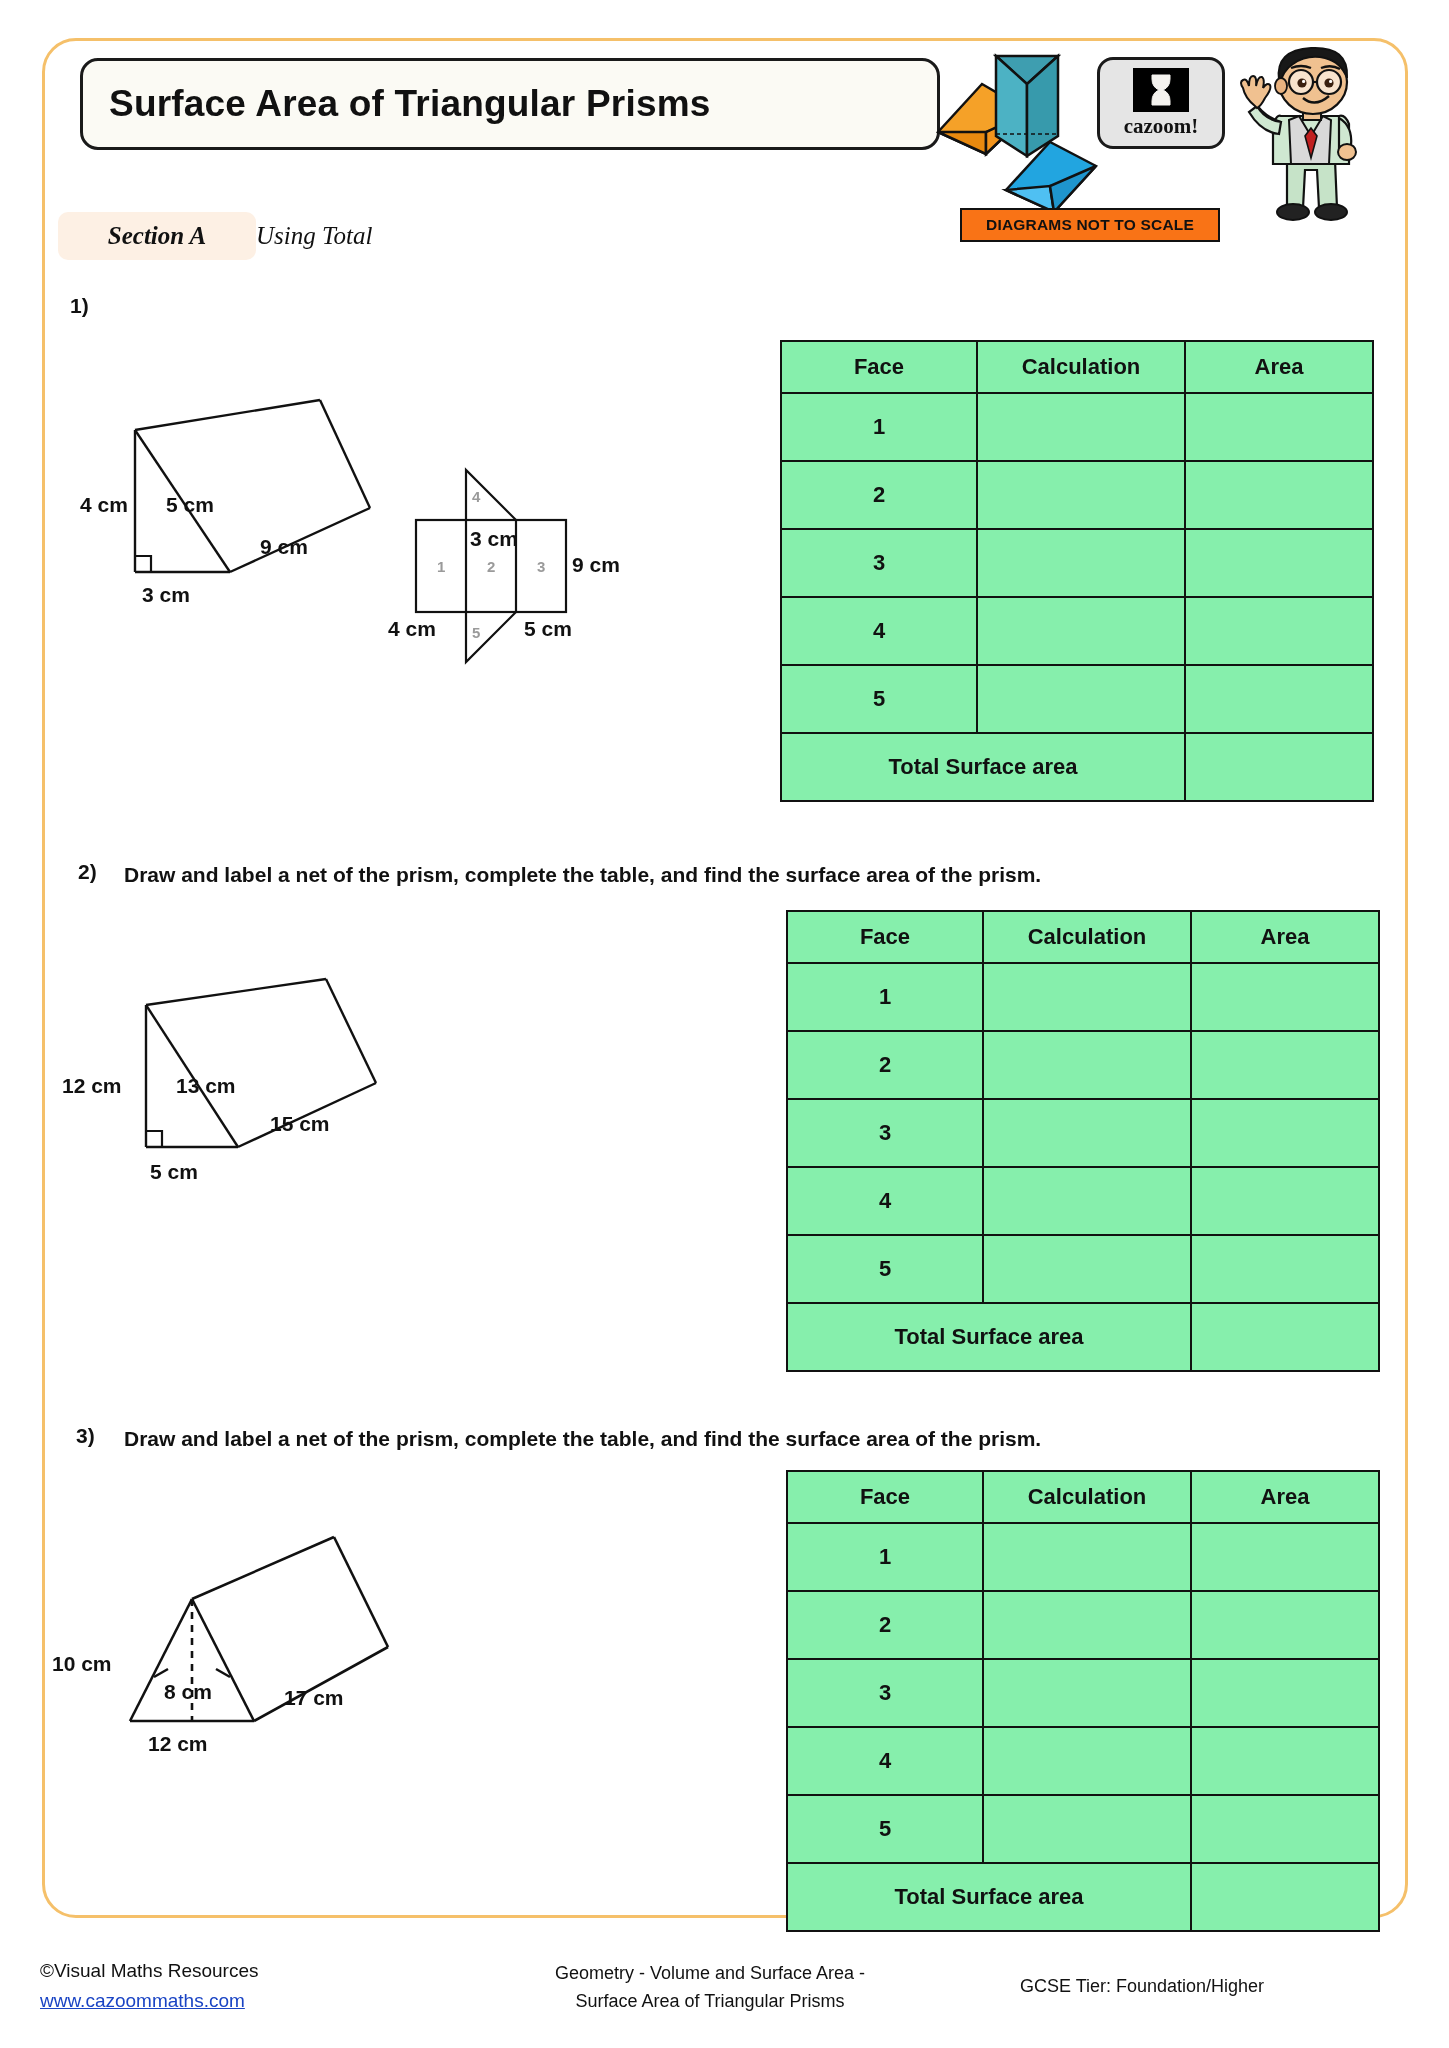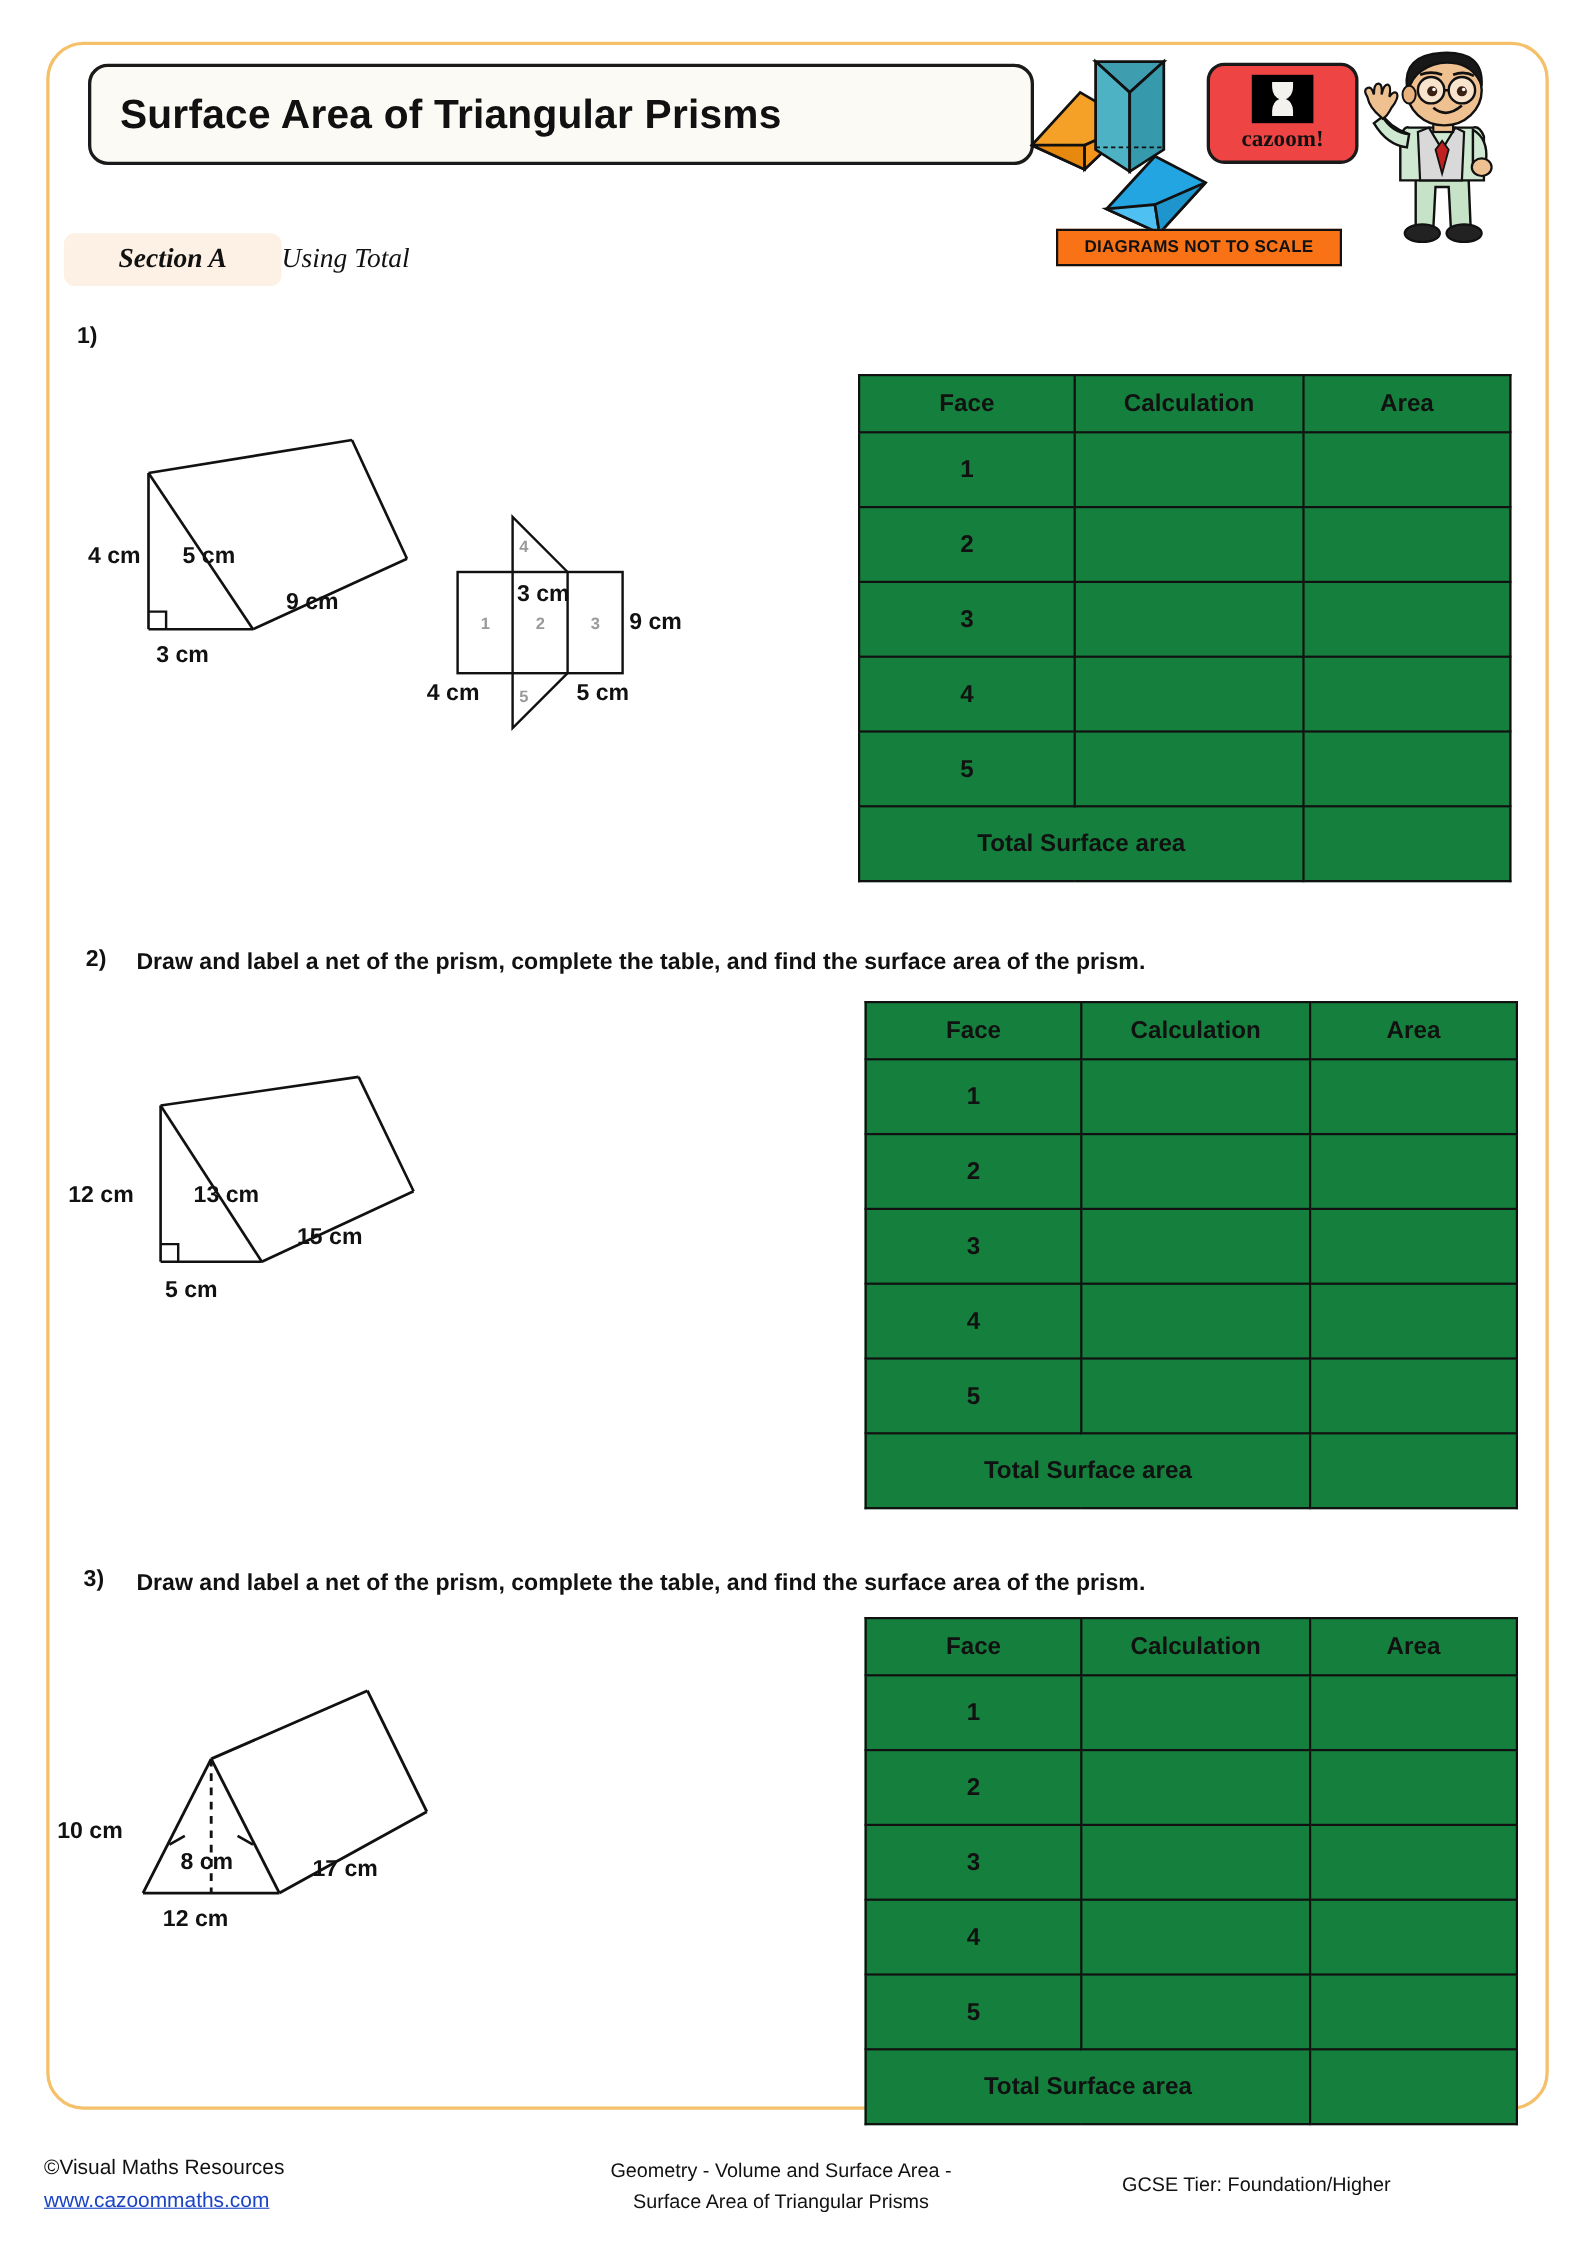--- a/index.html
+++ b/index.html
@@ -36,22 +36,22 @@
     letter-spacing: .2px; padding-left: 26px; white-space: nowrap;
   }
 
   
   .deco { position: absolute; }
   .deco svg { display: block; }
 
   
   .logo-box {
     position: absolute; left: 1097px; top: 57px;
-    width: 138px; height: 92px;
-    background: #ef4444; border: 3px solid #1a1a1a; border-radius: 16px;
+    width: 128px; height: 92px;
+    background: #e5e5e5; border: 3px solid #1a1a1a; border-radius: 16px;
     display: flex; flex-direction: column; align-items: center; justify-content: center;
   }
   .logo-mark { width: 56px; height: 44px; background: #000; display:flex; align-items:center; justify-content:center;}
   .logo-word { font-family: "Liberation Serif", serif; font-weight: bold; font-size: 21px; color:#111; margin-top: 2px;}
 
   
   .character { position: absolute; left: 1225px; top: 40px; width: 168px; height: 186px; }
 
   
   .nts-box {
@@ -81,21 +81,21 @@
   .q-num { position:absolute; font-size: 21px; font-weight: bold; color:#111; }
   .q-text {
     position:absolute; font-size: 21px; font-weight: bold; color:#111;
     line-height: 1.42; width: 1240px;
   }
 
   
   table.facetable {
     position: absolute;
     border-collapse: collapse;
-    background:#15803d;
+    background:#86efac;
     table-layout: fixed;
   }
   table.facetable td, table.facetable th {
     border: 2px solid #111;
     text-align: center;
     vertical-align: middle;
     font-size: 22px; font-weight: bold; color:#111;
     font-family: "Liberation Sans", sans-serif;
   }
   table.facetable th { height: 52px; }

